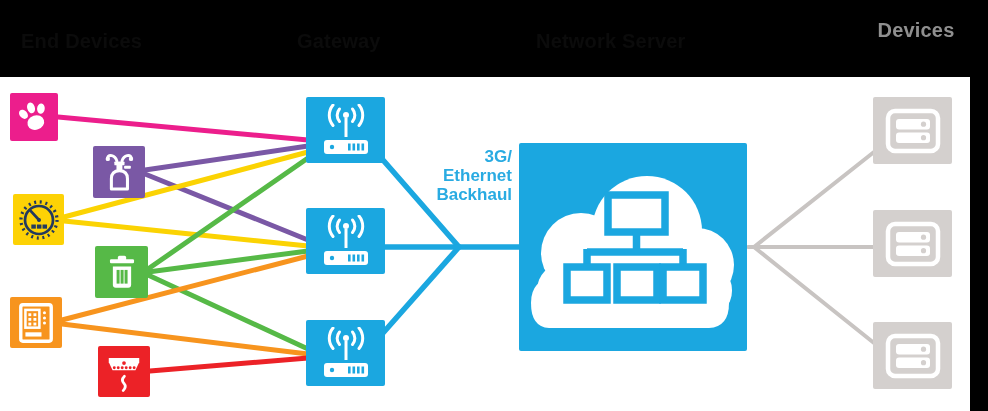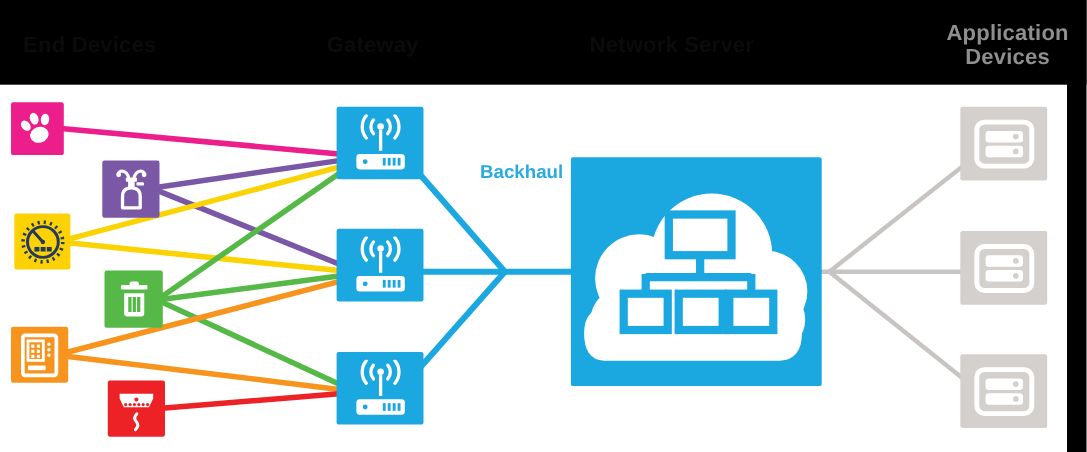--- a/index.html
+++ b/index.html
@@ -29,25 +29,26 @@
 
 <div id="stage">
 
   <div id="band-top" class="band"></div>
   <div id="band-right" class="band"></div>
 
   <div id="hdr-end-devices" class="hdr hdr-dark">End Devices</div>
   <div id="hdr-gateway" class="hdr hdr-dark">Gateway</div>
   <div id="hdr-network-server" class="hdr hdr-dark">Network Server</div>
   <div id="hdr-app-server" class="hdr">
-    <div>Application</div>
     <div>Devices</div>
   </div>
 
   <div id="backhaul-label">
+    <div>3G/</div>
+    <div>Ethernet</div>
     <div>Backhaul</div>
   </div>
 
   <svg id="links" width="988" height="411" viewBox="0 0 988 411">
       <line x1="58" y1="117" x2="308" y2="140" stroke="#EC1E8C" stroke-width="5" stroke-linecap="round"></line>
       <line x1="145" y1="170" x2="308" y2="146" stroke="#7A58A5" stroke-width="5" stroke-linecap="round"></line>
       <line x1="145" y1="174" x2="308" y2="240" stroke="#7A58A5" stroke-width="5" stroke-linecap="round"></line>
       <line x1="64" y1="217" x2="308" y2="152" stroke="#FBD303" stroke-width="5" stroke-linecap="round"></line>
       <line x1="64" y1="221" x2="308" y2="246" stroke="#FBD303" stroke-width="5" stroke-linecap="round"></line>
       <line x1="148" y1="269" x2="308" y2="158" stroke="#56B947" stroke-width="5" stroke-linecap="round"></line>

